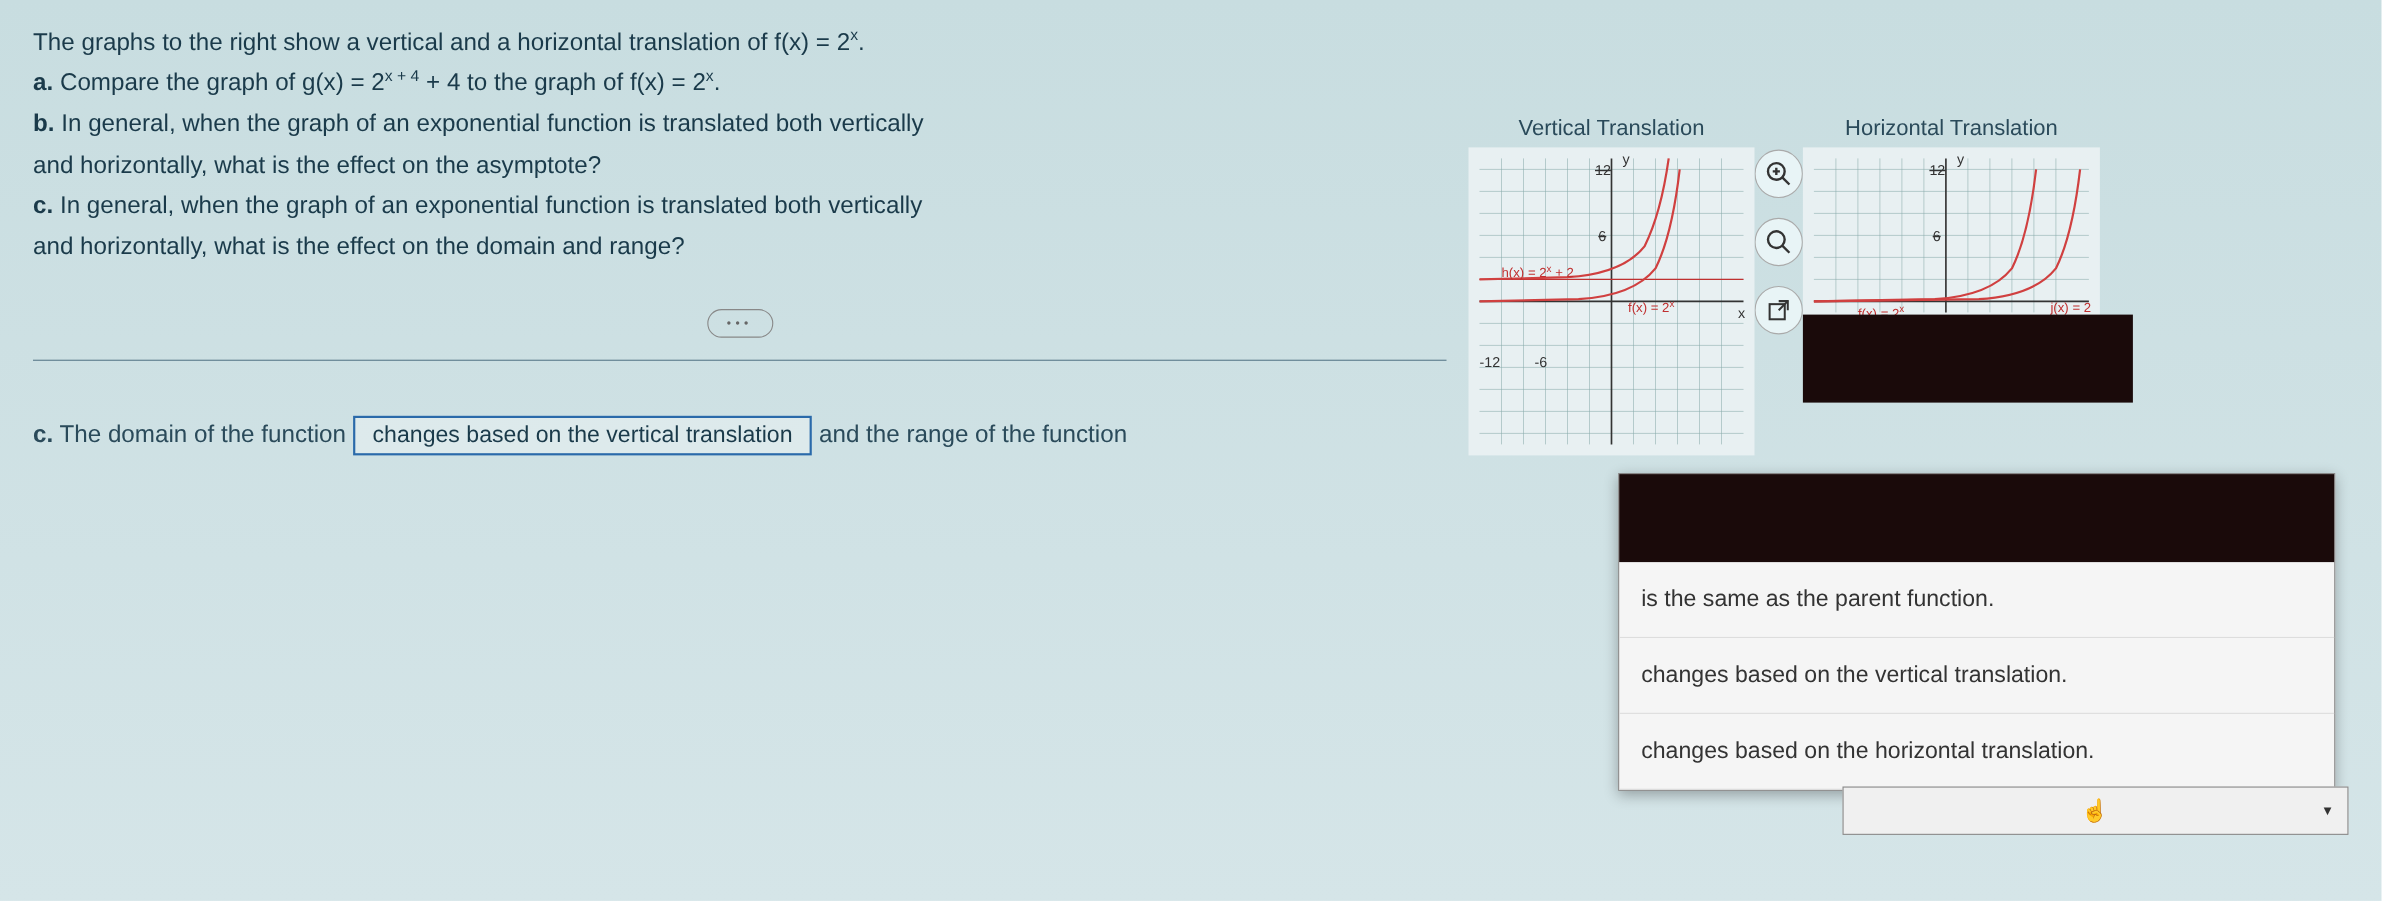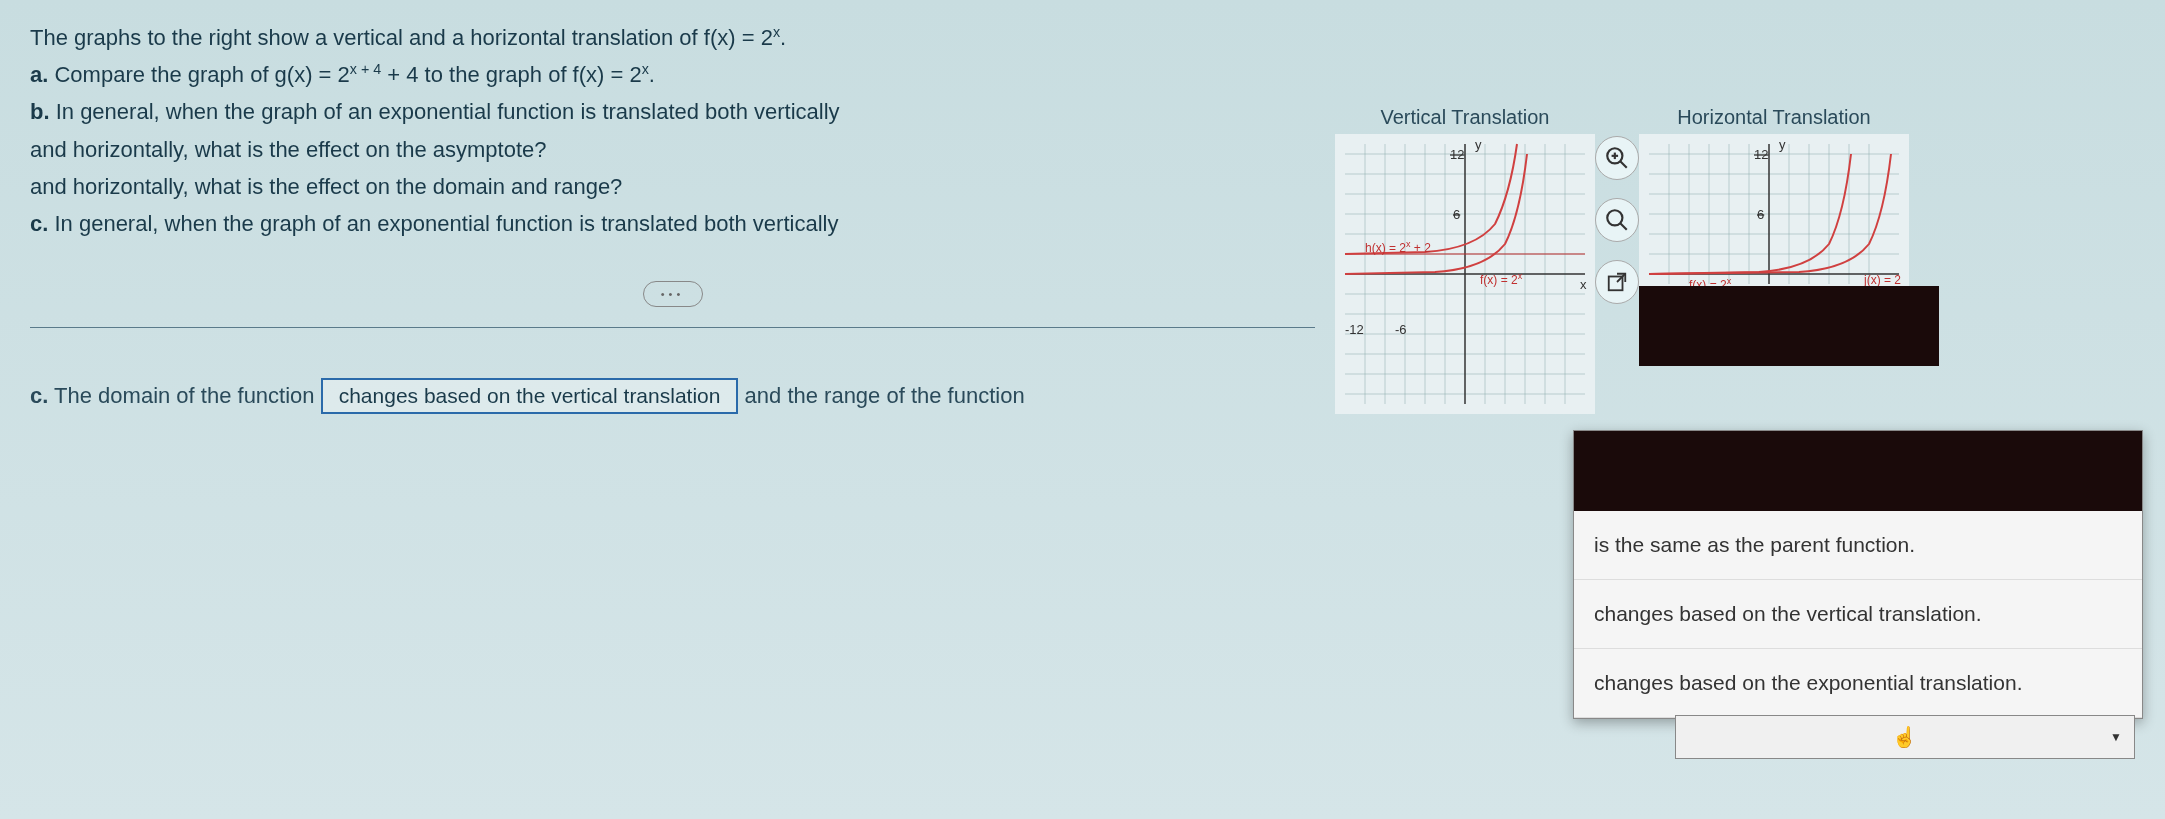--- a/index.html
+++ b/index.html
@@ -124,23 +124,23 @@
       color: #1a3a4a;
       background: rgba(255,255,255,0.3);
       cursor: pointer;
     }
     .part-c-line {
       font-size: 22px;
       color: #2a4a5a;
     }
     .dropdown-popup {
       position: absolute;
-      right: 22px;
+      right: 42px;
       bottom: 100px;
-      width: 570px;
+      width: 652px;
       background: #f5f5f5;
       border: 1px solid #888;
       box-shadow: 0 4px 12px rgba(0,0,0,0.3);
     }
     .dropdown-popup-header {
       height: 80px;
       background: #1a0a0a;
     }
     .dropdown-item {
       padding: 22px 20px;
@@ -222,24 +222,24 @@
       <p>
         <span>The graphs to the right show a vertical and a horizontal translation of f(x) = 2</span><sup>x</sup><span>.</span>
       </p>
       <p>
         <span class="part-label">a.</span><span> Compare the graph of g(x) = 2</span><sup>x + 4</sup><span> + 4 to the graph of f(x) = 2</span><sup>x</sup><span>.</span>
       </p>
       <p>
         <span class="part-label">b.</span><span> In general, when the graph of an exponential function is translated both vertically</span>
       </p>
       <p>and horizontally, what is the effect on the asymptote?</p>
-      <p>and horizontally, what is the effect on the domain and range?</p>
       <p>
         <span class="part-label">c.</span><span> In general, when the graph of an exponential function is translated both vertically</span>
       </p>
+      <p>and horizontally, what is the effect on the domain and range?</p>
     </div>
 
     <div class="dotted-pill">•••</div>
     <hr class="hr-line">
 
 
     <div class="part-c-line">
       <span class="part-label">c.</span><span> The domain of the function </span>
       <span class="dropdown-box">changes based on the vertical translation</span>
       <span> and the range of the function</span>
@@ -351,19 +351,19 @@
       </div>
       <div class="black-overlay"></div>
     </div>
   </div>
 </div>
 
 <div class="dropdown-popup">
   <div class="dropdown-popup-header"></div>
   <div class="dropdown-item">is the same as the parent function.</div>
   <div class="dropdown-item">changes based on the vertical translation.</div>
-  <div class="dropdown-item">changes based on the exponential translation.</div>
+  <div class="dropdown-item">changes based on the horizontal translation.</div>
 </div>
 
 <div class="dropdown-secondary">
   <span class="cursor-hand">☝</span>
   <span class="tri" style="position:absolute;right:12px;">▼</span>
 </div>
 
 </body></html>

